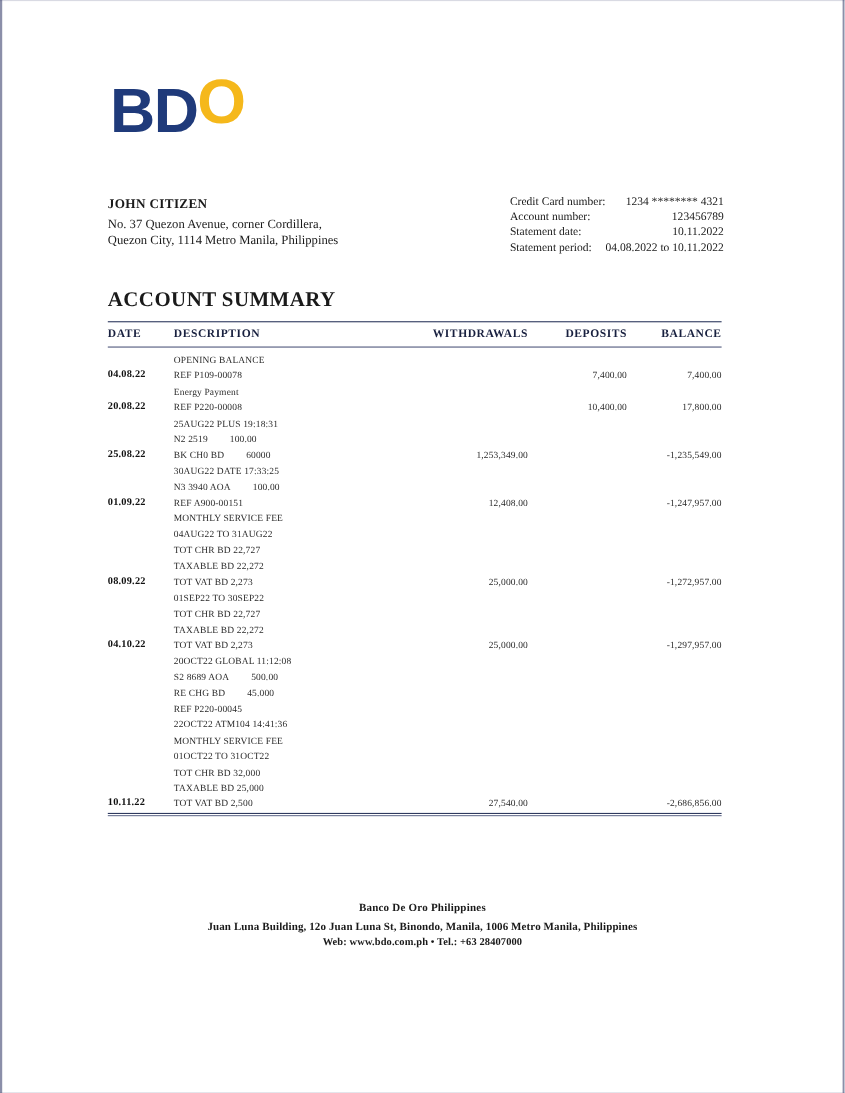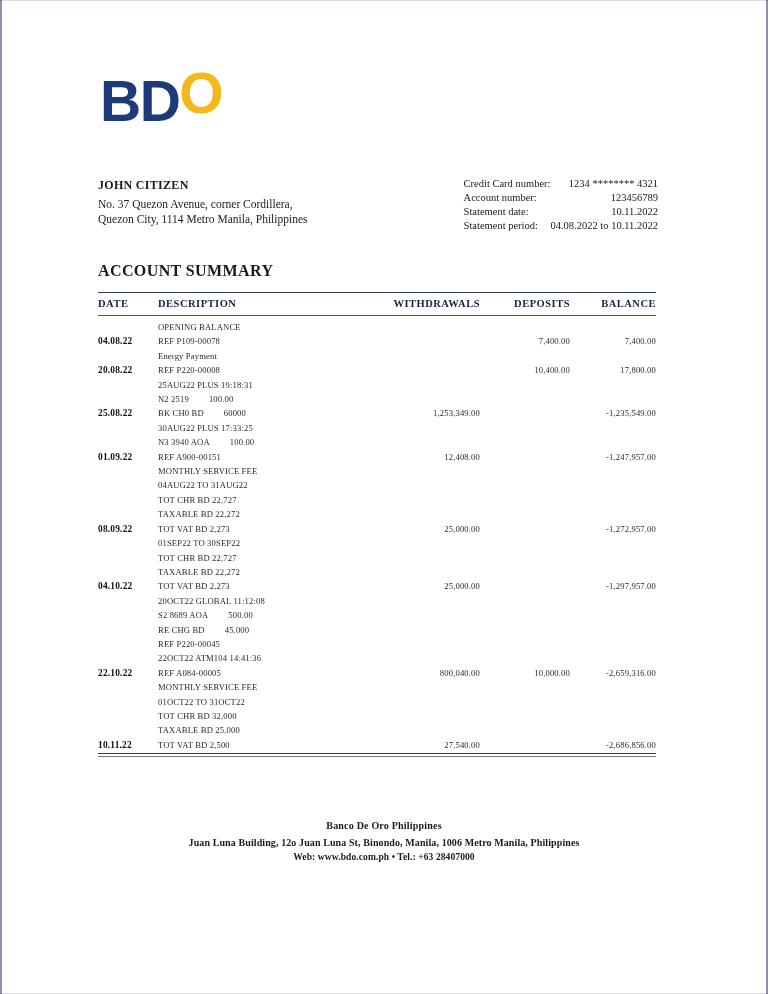--- a/index.html
+++ b/index.html
@@ -84,21 +84,21 @@
     white-space: nowrap;
   }
   .acct-label { padding-right: 26px; }
   .acct-value { text-align: right; }
 
   
   .section-title {
     position: absolute;
     left: 98px;
     top: 262px;
-    font-size: 16px;
+    font-size: 19px;
     font-weight: bold;
     letter-spacing: 0.4px;
   }
 
   
   .stmt {
     position: absolute;
     left: 98px;
     top: 292px;
     width: 558px;
@@ -296,21 +296,21 @@
           </tr>
           <tr>
             <td class="c date col-date">25.08.22</td>
             <td class="c desc col-desc"><span>BK CH0  BD</span><span class="desc-amt">60000</span></td>
             <td class="c num col-wd">1,253,349.00</td>
             <td class="c num col-dp"></td>
             <td class="c num col-bal">-1,235,549.00</td>
           </tr>
           <tr>
             <td class="c date col-date"></td>
-            <td class="c desc col-desc"><span>30AUG22 PLUS   17:33:25</span></td>
+            <td class="c desc col-desc"><span>30AUG22 DATE   17:33:25</span></td>
             <td class="c num col-wd"></td>
             <td class="c num col-dp"></td>
             <td class="c num col-bal"></td>
           </tr>
           <tr>
             <td class="c date col-date"></td>
             <td class="c desc col-desc"><span>N3 3940  AOA</span><span class="desc-amt">100.00</span></td>
             <td class="c num col-wd"></td>
             <td class="c num col-dp"></td>
             <td class="c num col-bal"></td>
@@ -412,27 +412,20 @@
             <td class="c num col-wd"></td>
             <td class="c num col-dp"></td>
             <td class="c num col-bal"></td>
           </tr>
           <tr>
             <td class="c date col-date"></td>
             <td class="c desc col-desc"><span>22OCT22 ATM104  14:41:36</span></td>
             <td class="c num col-wd"></td>
             <td class="c num col-dp"></td>
             <td class="c num col-bal"></td>
-          </tr>
-          <tr>
-            <td class="c date col-date">22.10.22</td>
-            <td class="c desc col-desc"><span>REF A084-00005</span></td>
-            <td class="c num col-wd">800,040.00</td>
-            <td class="c num col-dp">10,000.00</td>
-            <td class="c num col-bal">-2,659,316.00</td>
           </tr>
           <tr>
             <td class="c date col-date"></td>
             <td class="c desc col-desc"><span>MONTHLY SERVICE FEE</span></td>
             <td class="c num col-wd"></td>
             <td class="c num col-dp"></td>
             <td class="c num col-bal"></td>
           </tr>
           <tr>
             <td class="c date col-date"></td>

